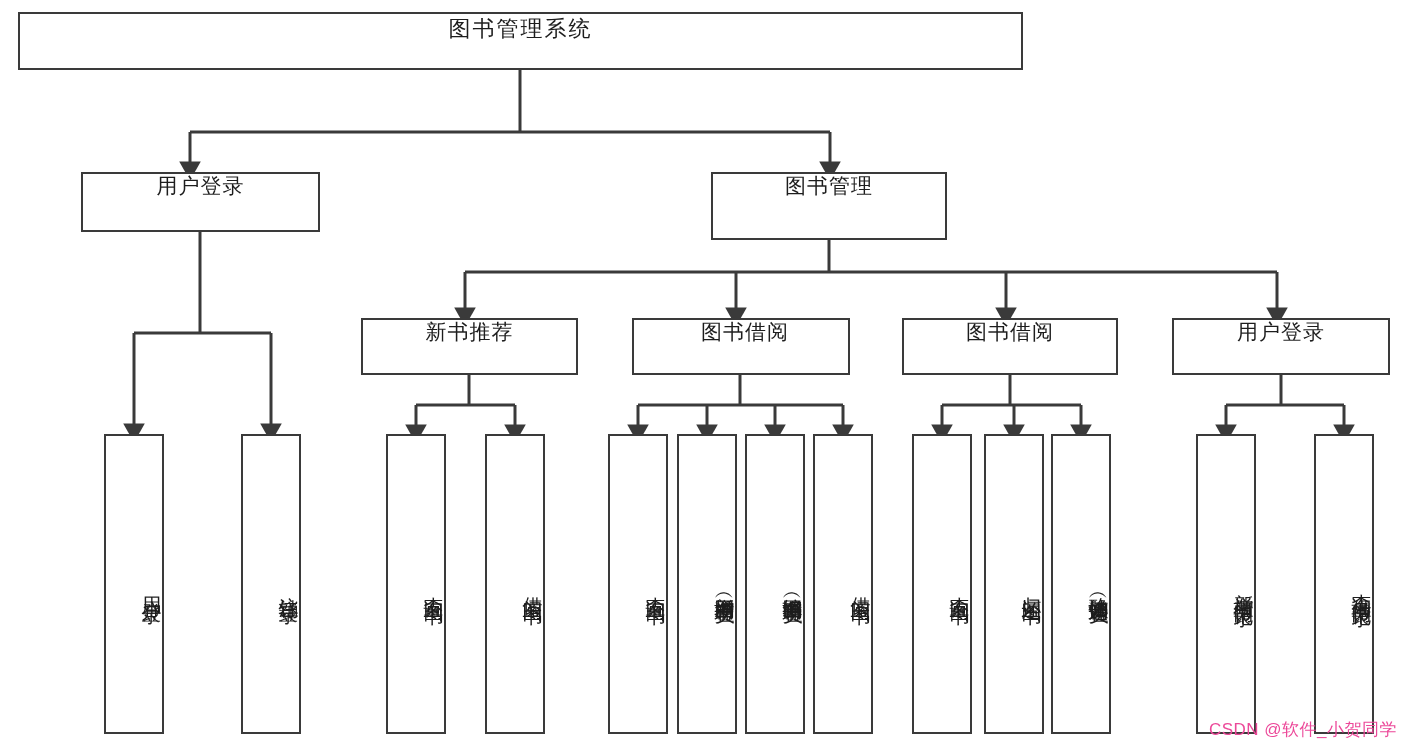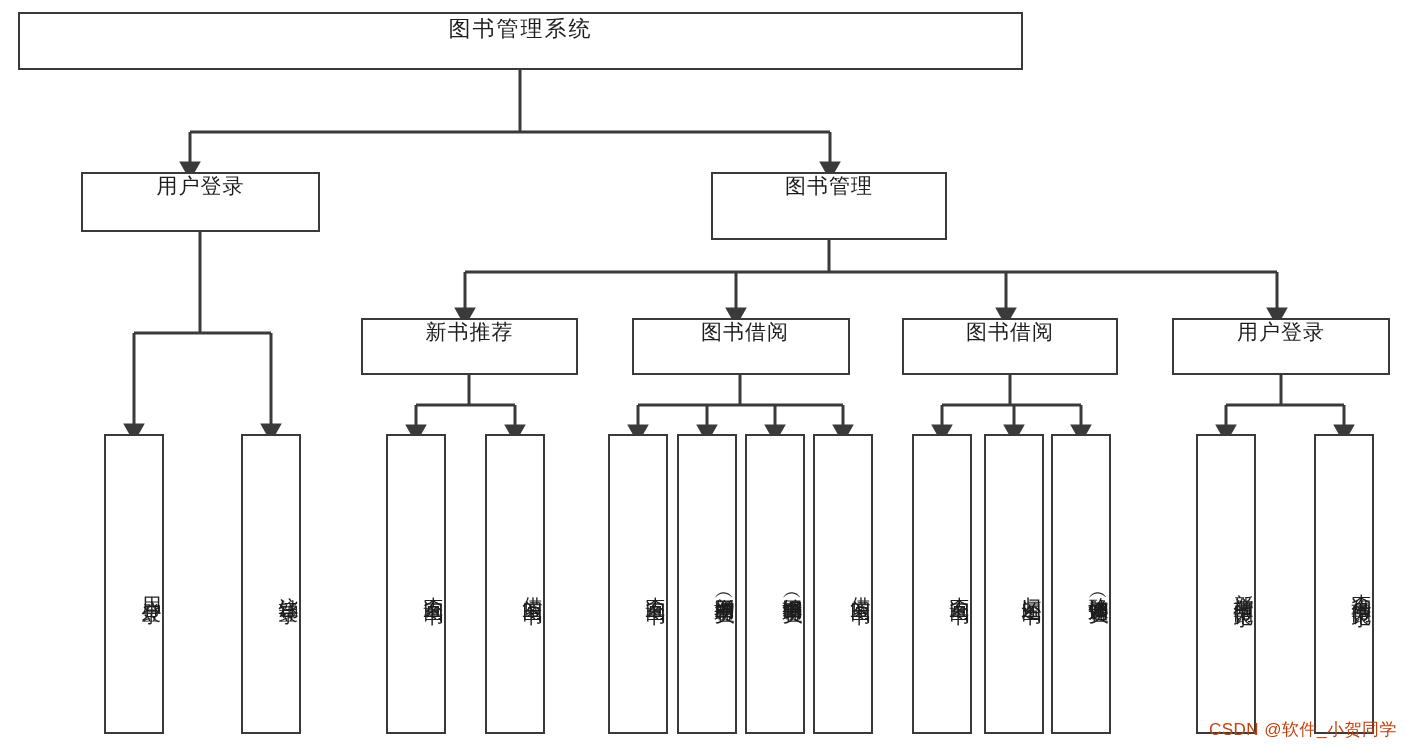--- a/index.html
+++ b/index.html
@@ -63,21 +63,21 @@
   .node .vtext {
     writing-mode: vertical-rl;
     text-orientation: upright;
     white-space: nowrap;
   }
   .watermark {
     position: absolute;
     right: 8px;
     bottom: 6px;
     font-size: 17px;
-    color: #c2410c;
+    color: #ec4899;
     letter-spacing: 0.5px;
     z-index: 5;
     white-space: nowrap;
   }
 </style>
 </head>
 <body>
 
 <div id="canvas">
 

